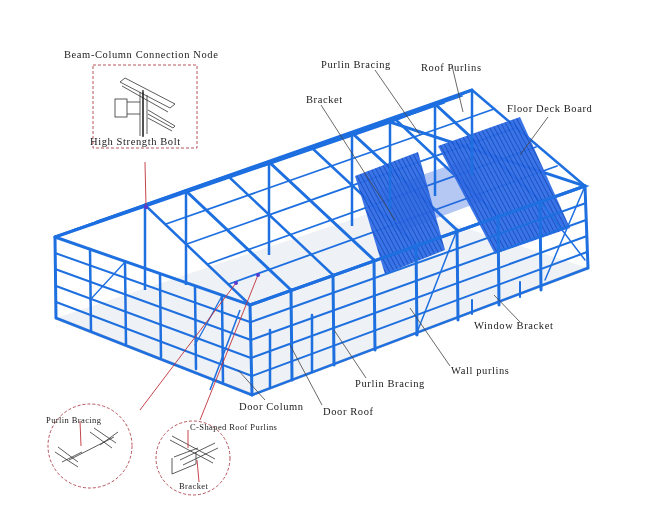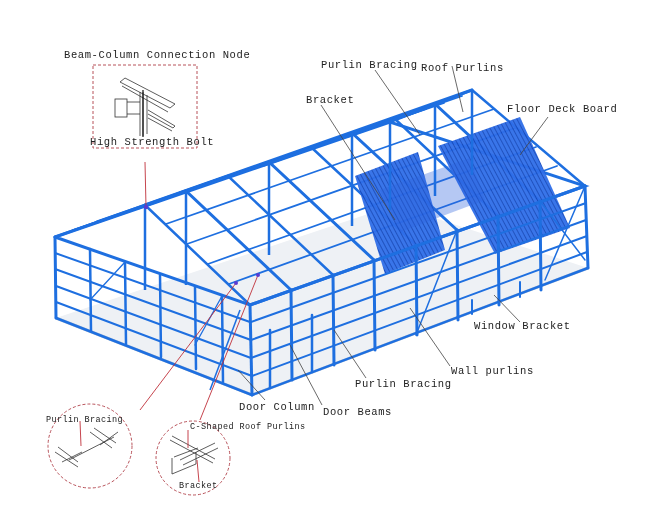--- a/index.html
+++ b/index.html
@@ -1,18 +1,18 @@
 <!DOCTYPE html>
 <html><head>
 <meta charset="utf-8">
 <style>
   html, body { margin: 0; padding: 0; background: #ffffff; }
   body { width: 650px; height: 509px; position: relative; overflow: hidden; font-family: "DejaVu Sans", sans-serif; }
   #stage { position: absolute; left: 0; top: 0; width: 650px; height: 509px; }
-  .label { position: absolute; font-family: Liberation Mono, monospace; font-size: 10.5px; color: #222; letter-spacing: 0.6px; white-space: nowrap; line-height: 12px; }
+  .label { position: absolute; font-family: Liberation Serif, serif; font-size: 10.5px; color: #222; letter-spacing: 0.6px; white-space: nowrap; line-height: 12px; }
   .label.small { font-size: 8.5px; letter-spacing: 0.4px; }
   svg { position: absolute; left: 0; top: 0; }
 </style>
 </head>
 <body>
 
 <div id="stage">
 
 <svg width="650" height="509" viewBox="0 0 650 509">
   <defs>
@@ -192,18 +192,18 @@
 <div class="label" style="left:64px; top:49px;">Beam-Column Connection Node</div>
 <div class="label" style="left:90px; top:136px;">High Strength Bolt</div>
 <div class="label" style="left:321px; top:59px;">Purlin Bracing</div>
 <div class="label" style="left:421px; top:62px;">Roof Purlins</div>
 <div class="label" style="left:306px; top:94px;">Bracket</div>
 <div class="label" style="left:507px; top:103px;">Floor Deck Board</div>
 <div class="label" style="left:474px; top:320px;">Window Bracket</div>
 <div class="label" style="left:451px; top:365px;">Wall purlins</div>
 <div class="label" style="left:355px; top:378px;">Purlin Bracing</div>
 <div class="label" style="left:239px; top:401px;">Door Column</div>
-<div class="label" style="left:323px; top:406px;">Door Beams</div>
+<div class="label" style="left:323px; top:406px;">Door Roof</div>
 <div class="label small" style="left:46px; top:414px;">Purlin Bracing</div>
 <div class="label small" style="left:142px; top:421px;padding-left:48px;">C-Shaped Roof Purlins</div>
 <div class="label small" style="left:179px; top:480px;">Bracket</div>
 
 </div>
 
 </body></html>

